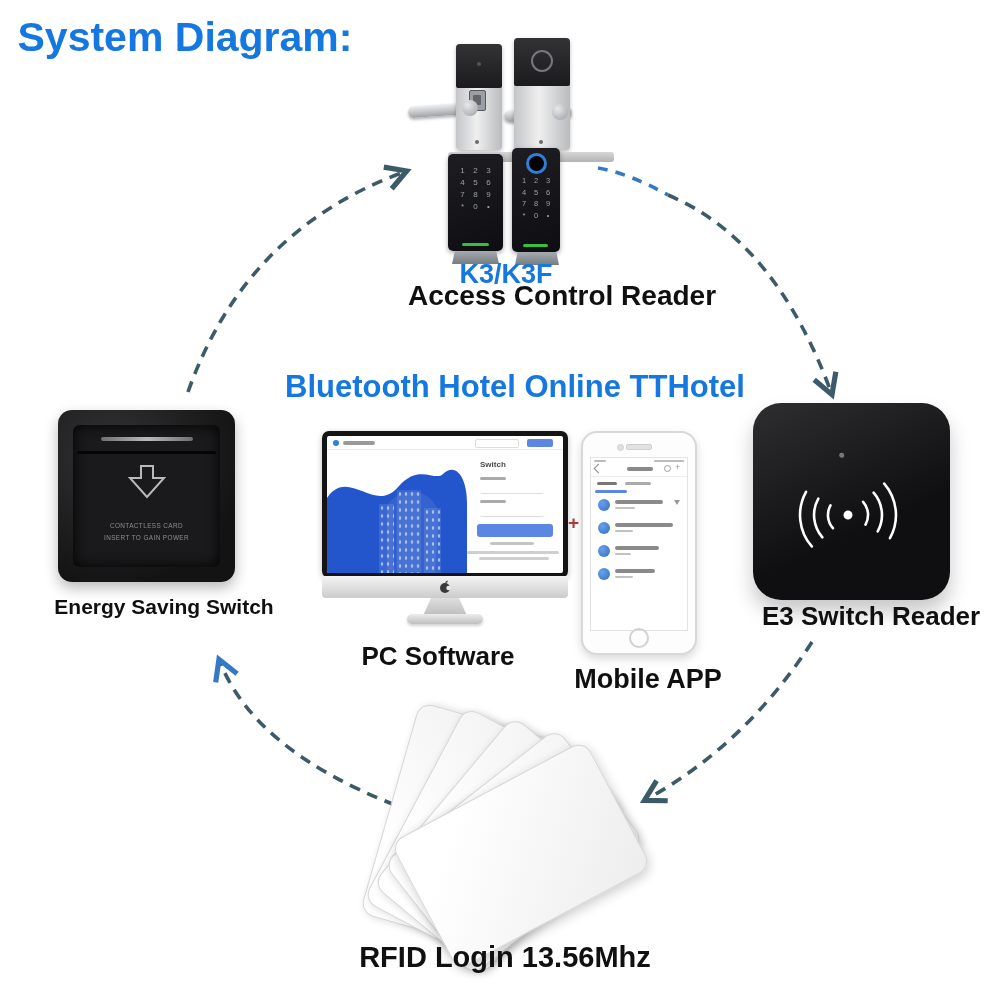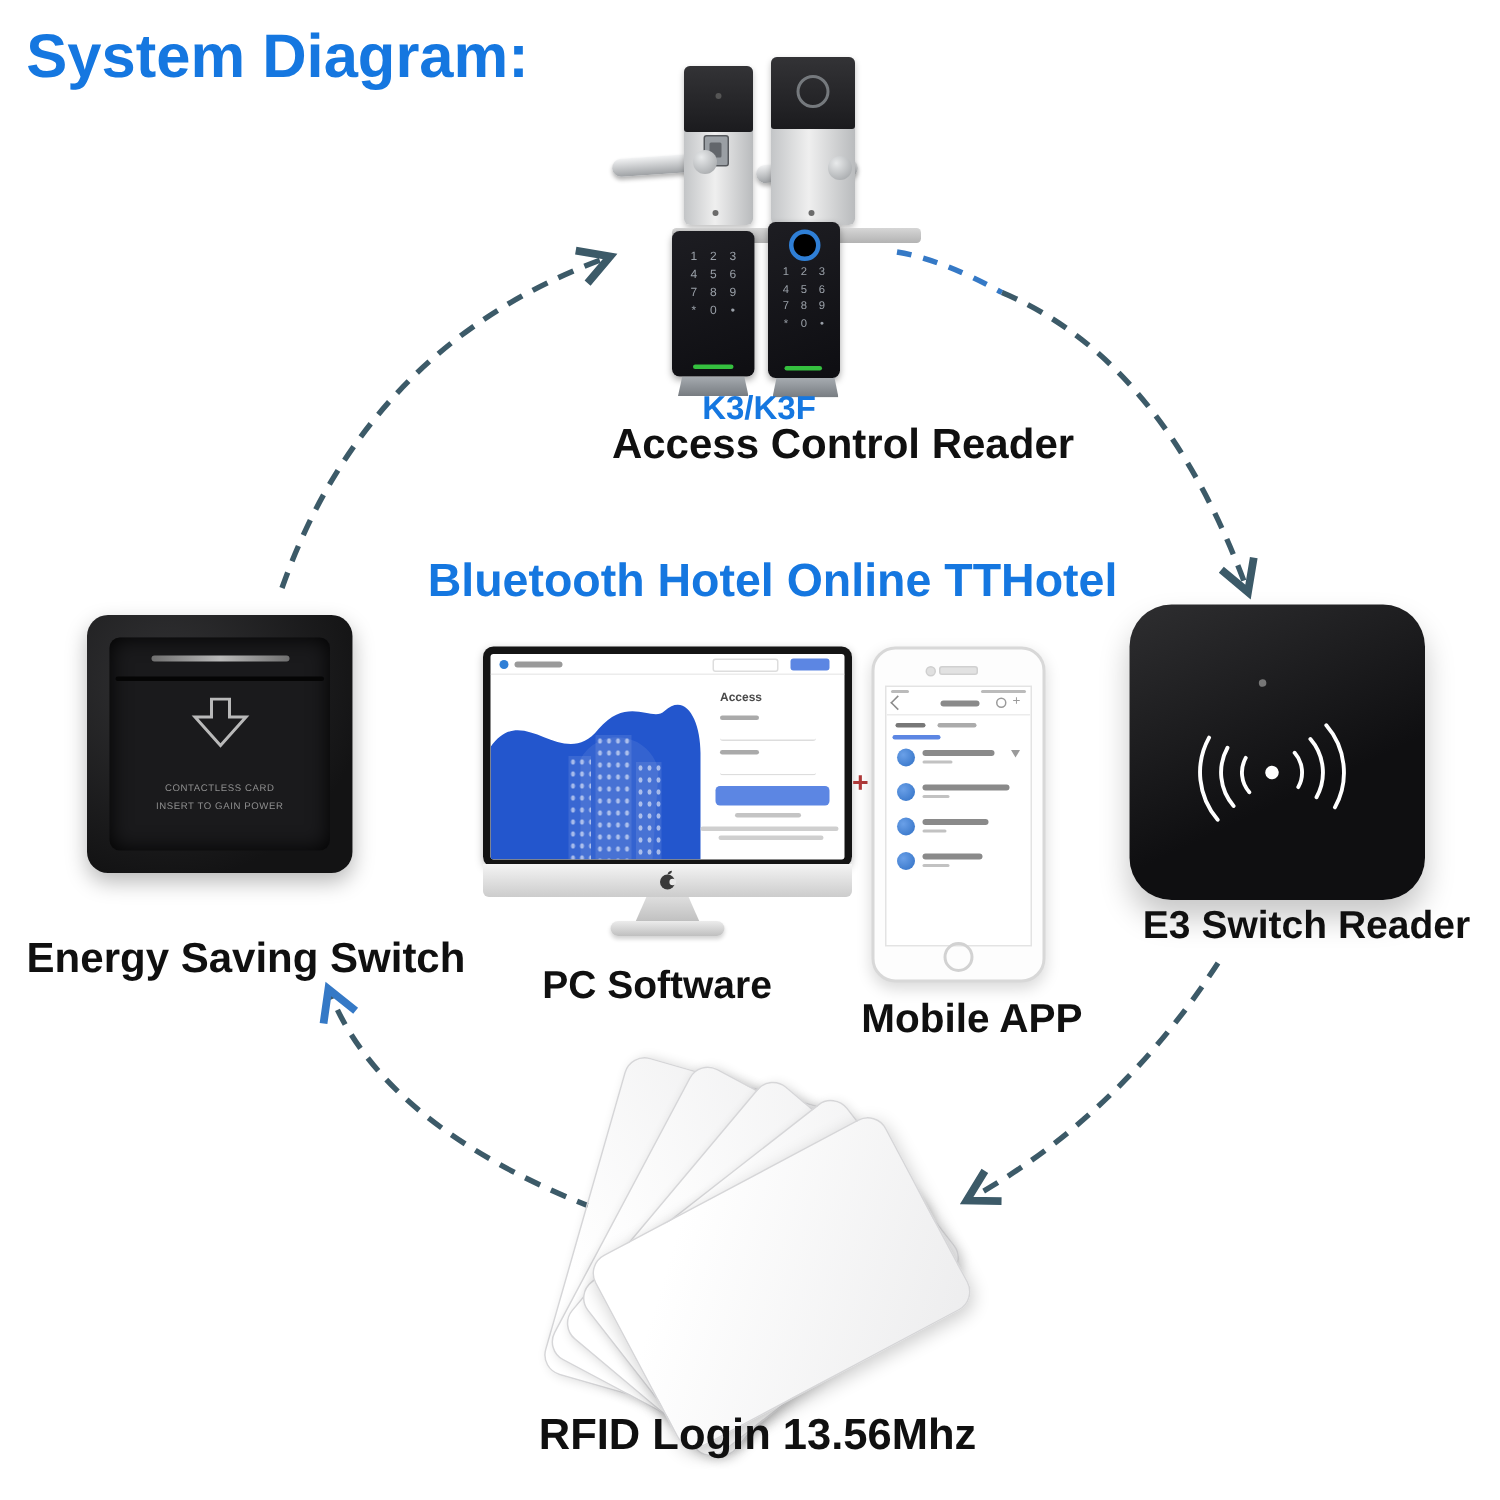--- a/index.html
+++ b/index.html
@@ -151,37 +151,37 @@
           <span>9</span>
         <span>*</span>
           <span>0</span>
           <span>•</span>
       </div>
       <div class="greenbar" style="left:11px;bottom:5px;width:25px;"></div>
     </div>
     <div class="kpbase" style="left:515px;top:252px;width:44px;height:13px;"></div>
   </div>
 
-  <div class="lbl blue" style="left:506px;top:259px;font-size:22px;">K3/K3F</div>
+  <div class="lbl blue" style="left:506px;top:259px;font-size:27px;">K3/K3F</div>
   <div class="lbl" style="left:522px;top:280px;font-size:28px;margin-left:40px;">Access Control Reader</div>
 
   <div class="lbl blue" style="left:515px;top:369px;font-size:31px;">Bluetooth Hotel Online TTHotel</div>
 
   <div class="esw">
     <div class="face">
       <div class="slotbar"></div>
       <div class="slotline"></div>
       <svg width="40" height="34" style="position:absolute;left:50%;transform:translateX(-50%);top:40px;">
         <path d="M14,1 H26 V13 H37 L20,32 L3,13 H14 Z" fill="none" stroke="#b9b9b9" stroke-width="2"></path>
       </svg>
       <div class="paneltext" style="top:96px;">CONTACTLESS CARD</div>
       <div class="paneltext" style="top:108px;">INSERT TO GAIN POWER</div>
     </div>
   </div>
-  <div class="lbl" style="left:164px;top:623px;font-size:28px;">Energy Saving Switch</div>
+  <div class="lbl" style="left:164px;top:595px;font-size:21px;">Energy Saving Switch</div>
 
   <div class="e3">
     <svg width="197" height="197">
       <g transform="rotate(-6 95 112)" stroke="#fff" stroke-width="2.6" fill="none" stroke-linecap="round">
         <circle cx="95" cy="52" r="2.5" fill="#777" stroke="none"></circle>
         <circle cx="95" cy="112" r="4.5" fill="#fff" stroke="none"></circle>
         <path d="M78.6,100.5 A20,20 0 0 0 78.6,123.5"></path>
         <path d="M67.2,92.5 A34,34 0 0 0 67.2,131.5"></path>
         <path d="M55.7,84.5 A48,48 0 0 0 55.7,139.5"></path>
         <path d="M111.4,100.5 A20,20 0 0 1 111.4,123.5"></path>
@@ -203,21 +203,21 @@
         <div class="bar" style="left:0;top:13px;width:236px;height:1px;background:#ececec;"></div>
 
         <svg width="236" height="137" style="position:absolute;left:0;top:0;">
           <path d="M0,62 C22,30 48,80 72,50 C92,27 108,46 116,38 C130,25 140,44 140,66 L140,137 L0,137 Z" fill="#2356cd"></path>
           <path d="M60,70 a28,28 0 0 1 52,8 l-4,59 l-48,0 Z" fill="rgba(255,255,255,0.08)"></path>
         </svg>
         <div class="building" style="left:52px;top:68px;width:15px;height:69px;"></div>
         <div class="building" style="left:70px;top:54px;width:24px;height:83px;"></div>
         <div class="building" style="left:97px;top:72px;width:17px;height:65px;"></div>
 
-        <div class="abs" style="left:153px;top:24px;font-size:8px;font-weight:bold;color:#4a4a4a;">Access</div>
+        <div class="abs" style="left:153px;top:24px;font-size:8px;font-weight:bold;color:#4a4a4a;">Switch</div>
         <div class="bar" style="left:153px;top:41px;width:26px;height:3px;background:#aaa;"></div>
         <div class="bar" style="left:153px;top:50px;width:64px;height:7px;border-bottom:1.5px solid #ddd;"></div>
         <div class="bar" style="left:153px;top:64px;width:26px;height:3px;background:#aaa;"></div>
         <div class="bar" style="left:153px;top:73px;width:64px;height:7px;border-bottom:1.5px solid #ddd;"></div>
         <div class="bar" style="left:150px;top:88px;width:76px;height:13px;background:#5c86e3;border-radius:3px;"></div>
         <div class="bar" style="left:163px;top:106px;width:44px;height:2.5px;background:#c4c4c4;"></div>
         <div class="bar" style="left:140px;top:115px;width:92px;height:2.5px;background:#cfcfcf;"></div>
         <div class="bar" style="left:152px;top:121px;width:70px;height:2.5px;background:#cfcfcf;"></div>
       </div>
     </div>

